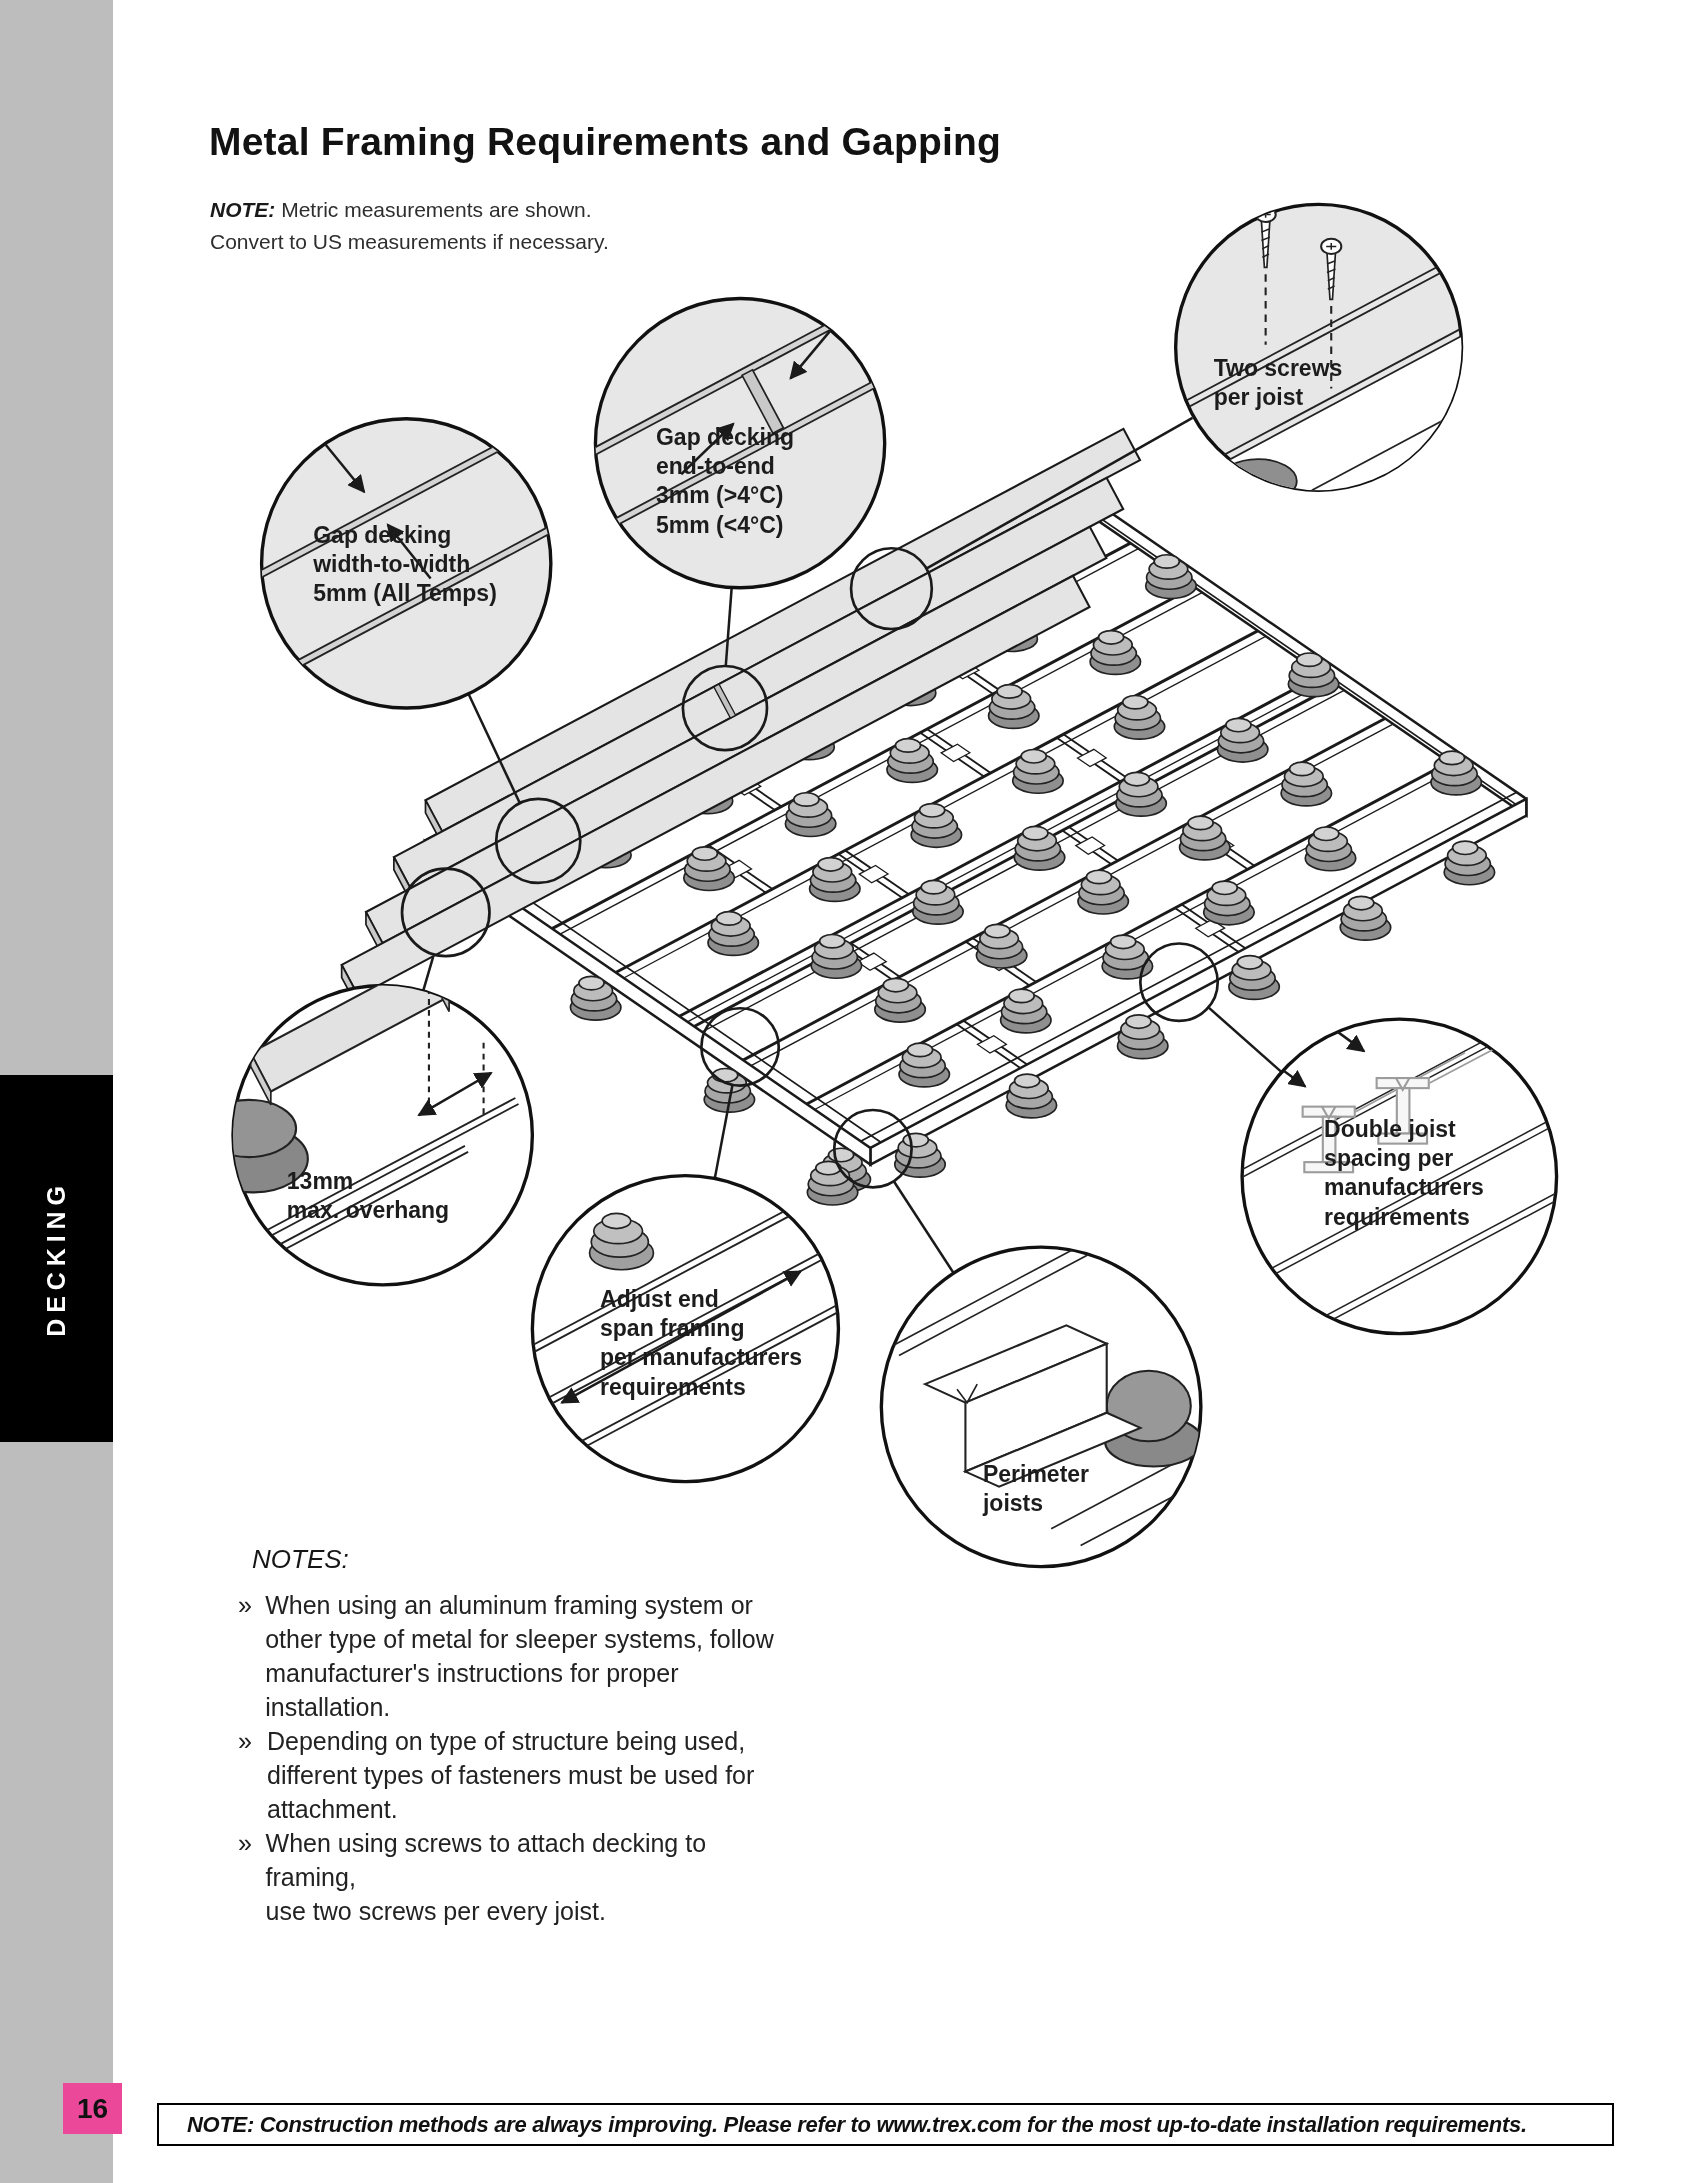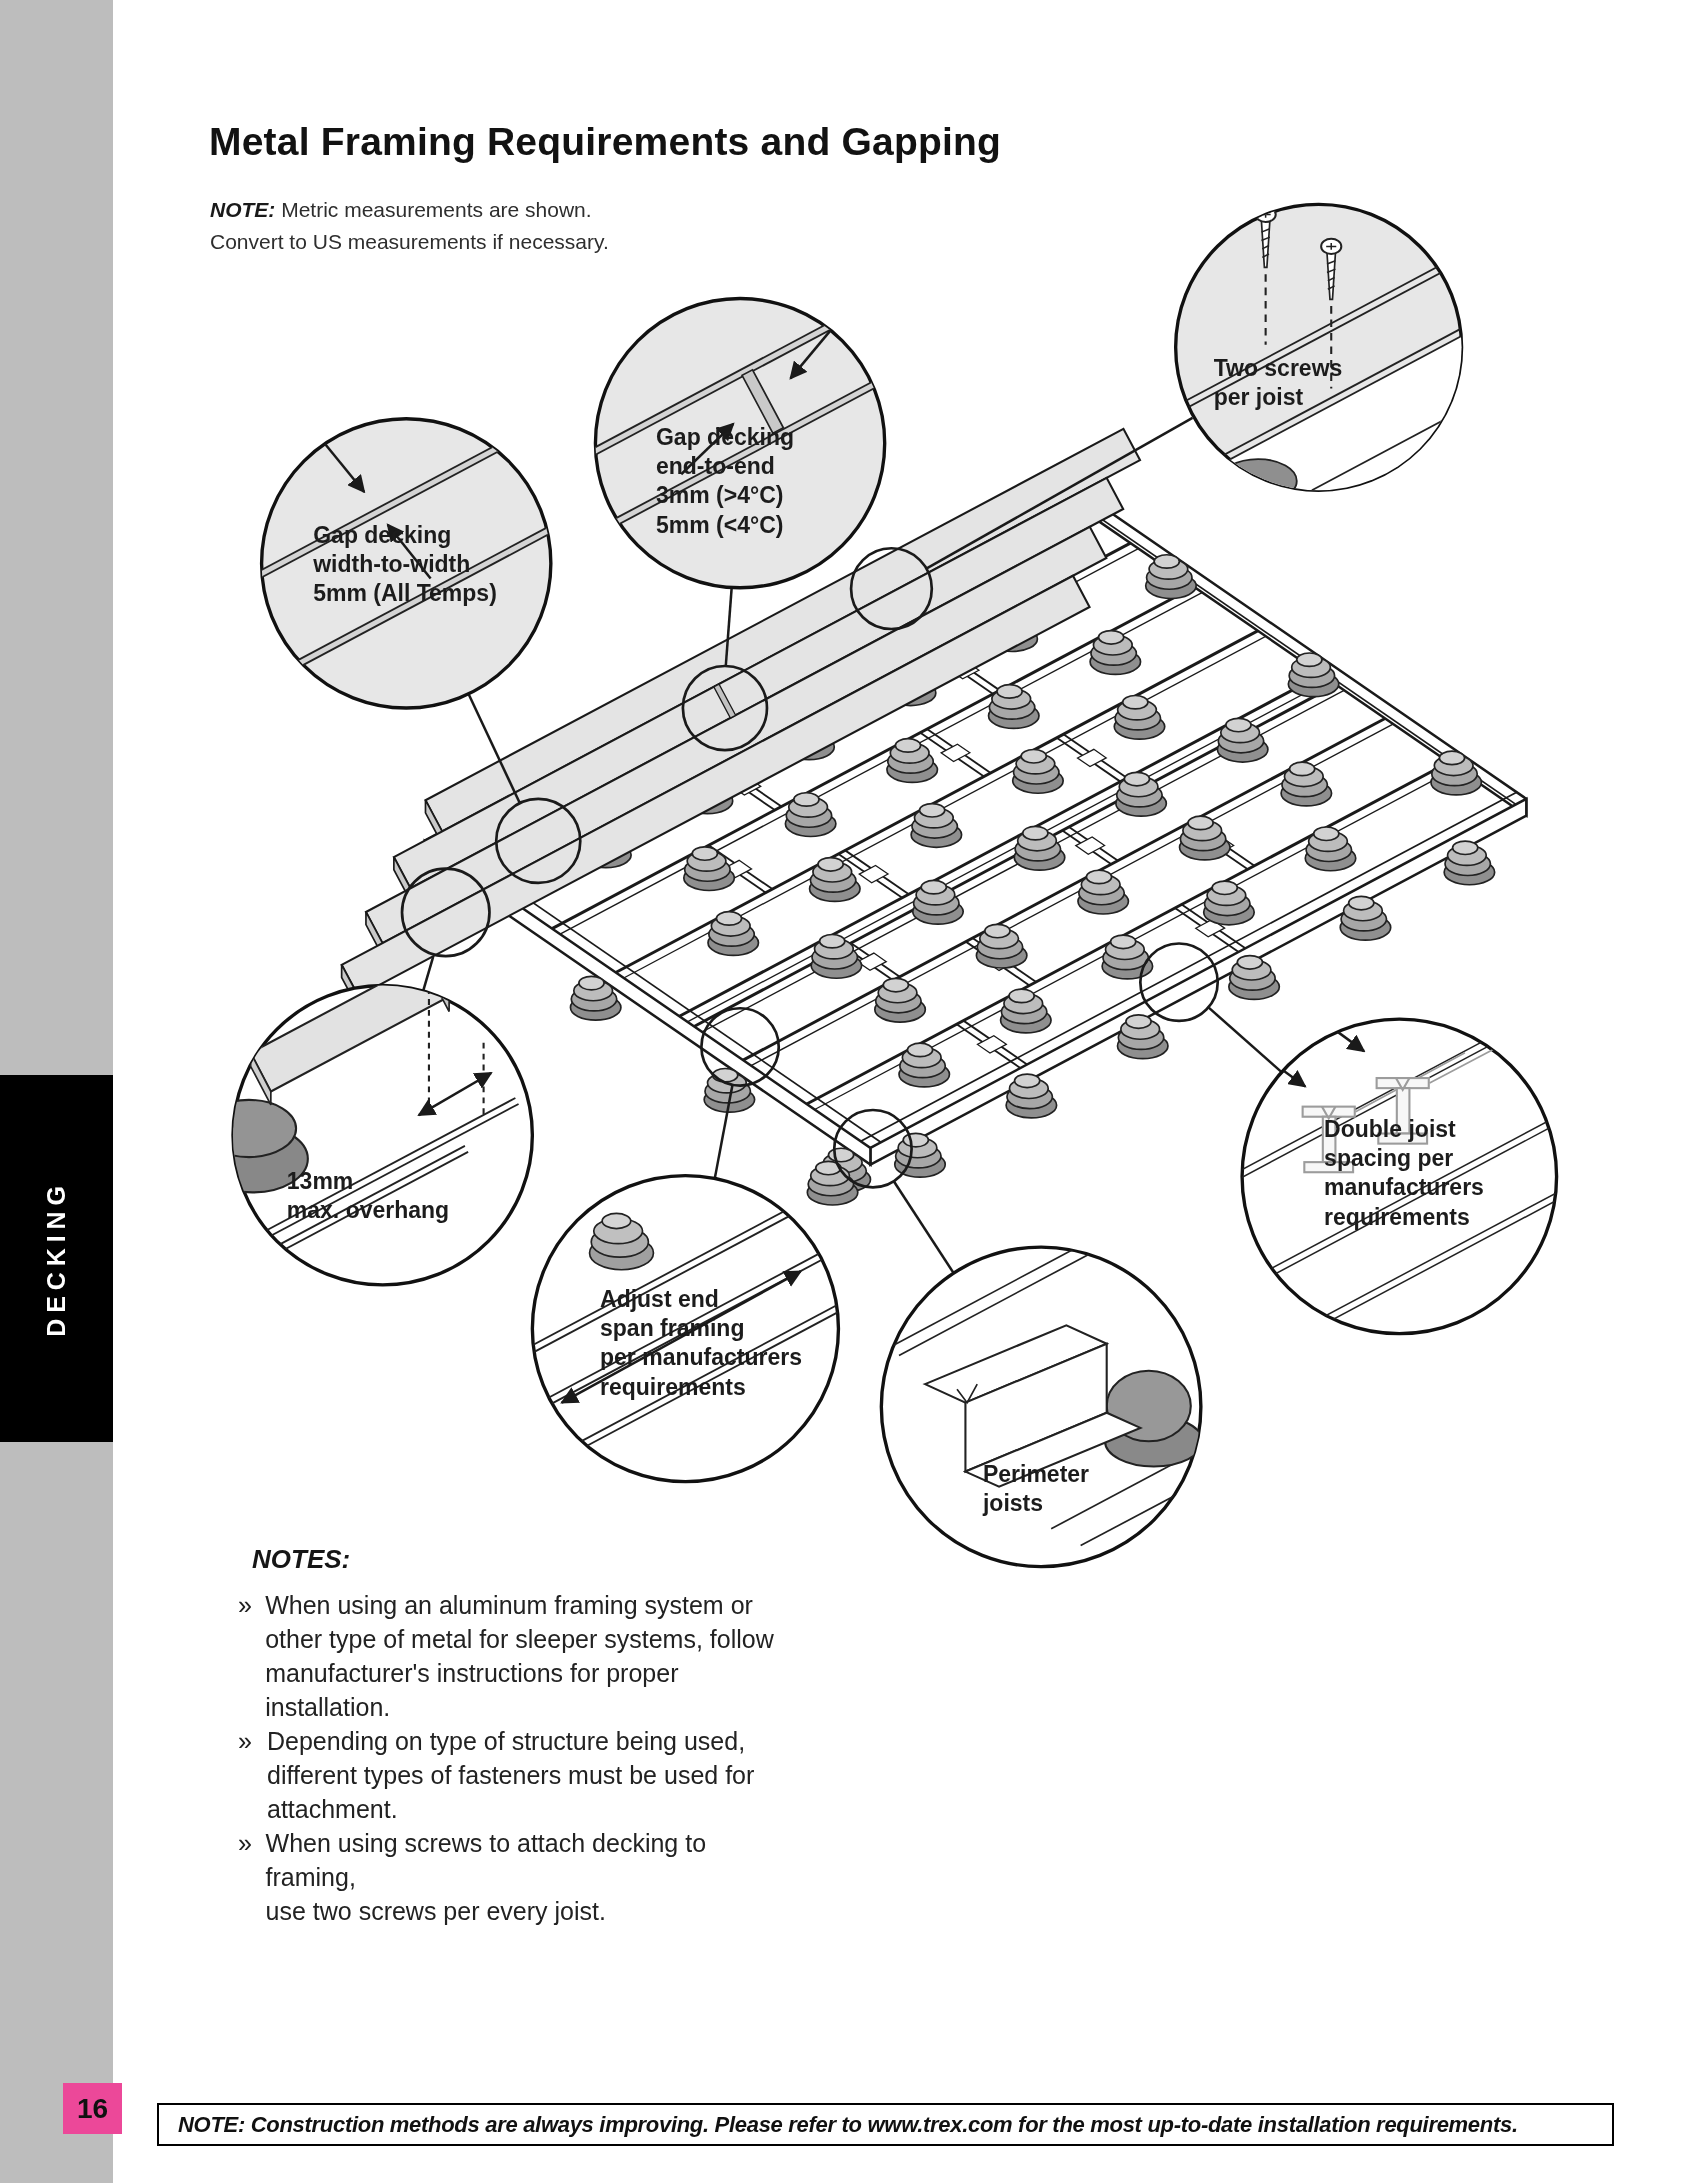--- a/index.html
+++ b/index.html
@@ -14,27 +14,27 @@
 
   .title { position:absolute; left:209px; top:120px; font-size:39px; font-weight:800; letter-spacing:0.2px; color:#121212; }
   .intro { position:absolute; left:210px; top:194px; font-size:21px; line-height:1.52; color:#2e2e2e; width:538px; }
   .intro .nlabel { font-weight:700; font-style:italic; color:#1a1a1a;text-align:right; }
 
   .diagram-wrap { position:absolute; left:0; top:0; width:1687px; height:2183px; }
   svg { position:absolute; left:0; top:0; }
 
   .callout-label { position:absolute; transform:translate(-50%,-50%); text-align:left; font-size:23px; font-weight:700; line-height:1.27; color:#1c1c1c; white-space:pre-line; }
 
-  .notes-head { position:absolute; left:252px; top:1544px; font-size:26px; font-weight:700; font-style:italic; color:#161616; }
+  .notes-head { position:absolute; left:252px; top:1544px; font-size:26px; font-weight:400; font-style:italic; color:#161616; }
   .notes-list { position:absolute; left:238px; top:1588px; width:538px; }
   .notes-item { display:flex; align-items:flex-start; }
   .notes-item .marker { width:29px; font-size:25px; line-height:34px; color:#222; }
   .notes-item .txt { font-size:25px; line-height:34px; color:#222; white-space:pre-line; }
 
-  .footer-note { position:absolute; left:157px; top:2103px; width:1457px; height:43px; border:2.5px solid #000; background:#fff; display:flex; align-items:center; padding-left:19px; font-size:22px; font-weight:700; font-style:italic; letter-spacing:-0.3px; color:#111; }
+  .footer-note { position:absolute; left:157px; top:2103px; width:1457px; height:43px; border:2.5px solid #000; background:#fff; display:flex; align-items:center; padding-left:28px; font-size:22px; font-weight:700; font-style:italic; letter-spacing:-0.3px; color:#111; }
 </style>
 </head>
 <body>
 
 <div class="side-strip"></div>
 <div class="side-tab">
   <span>DECKING</span>
 </div>
 <div class="page-num">16</div>
 

